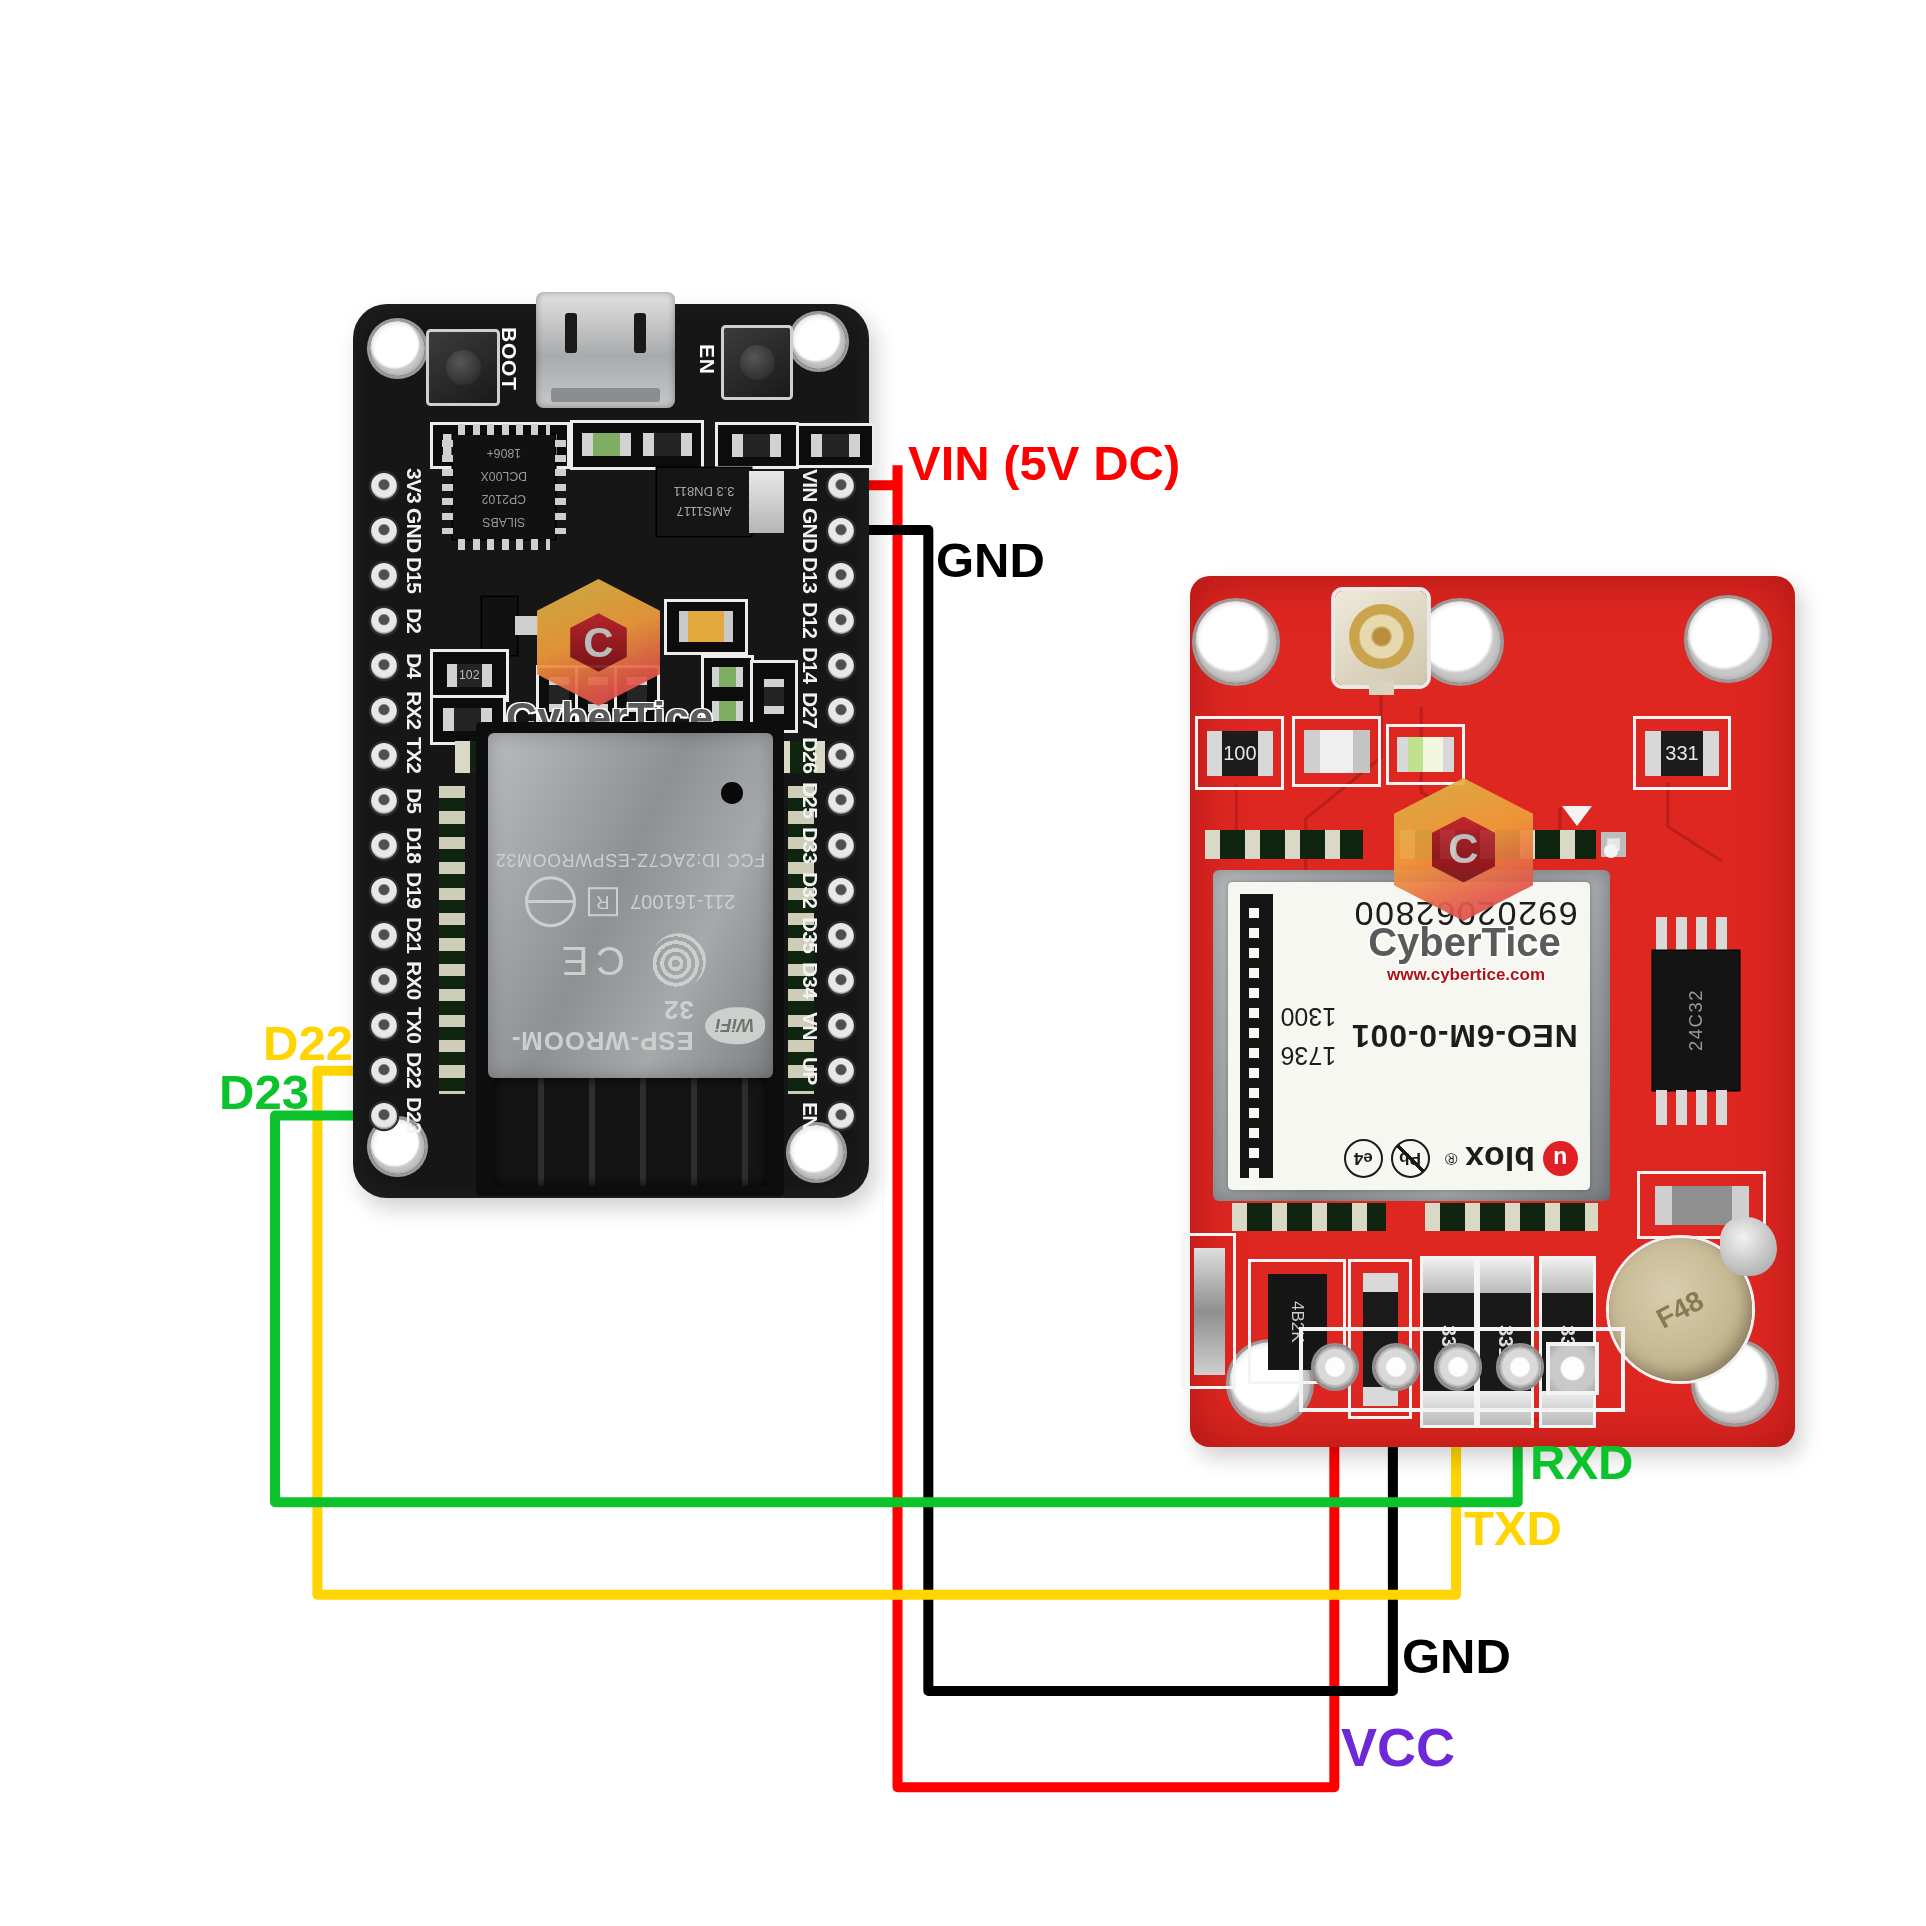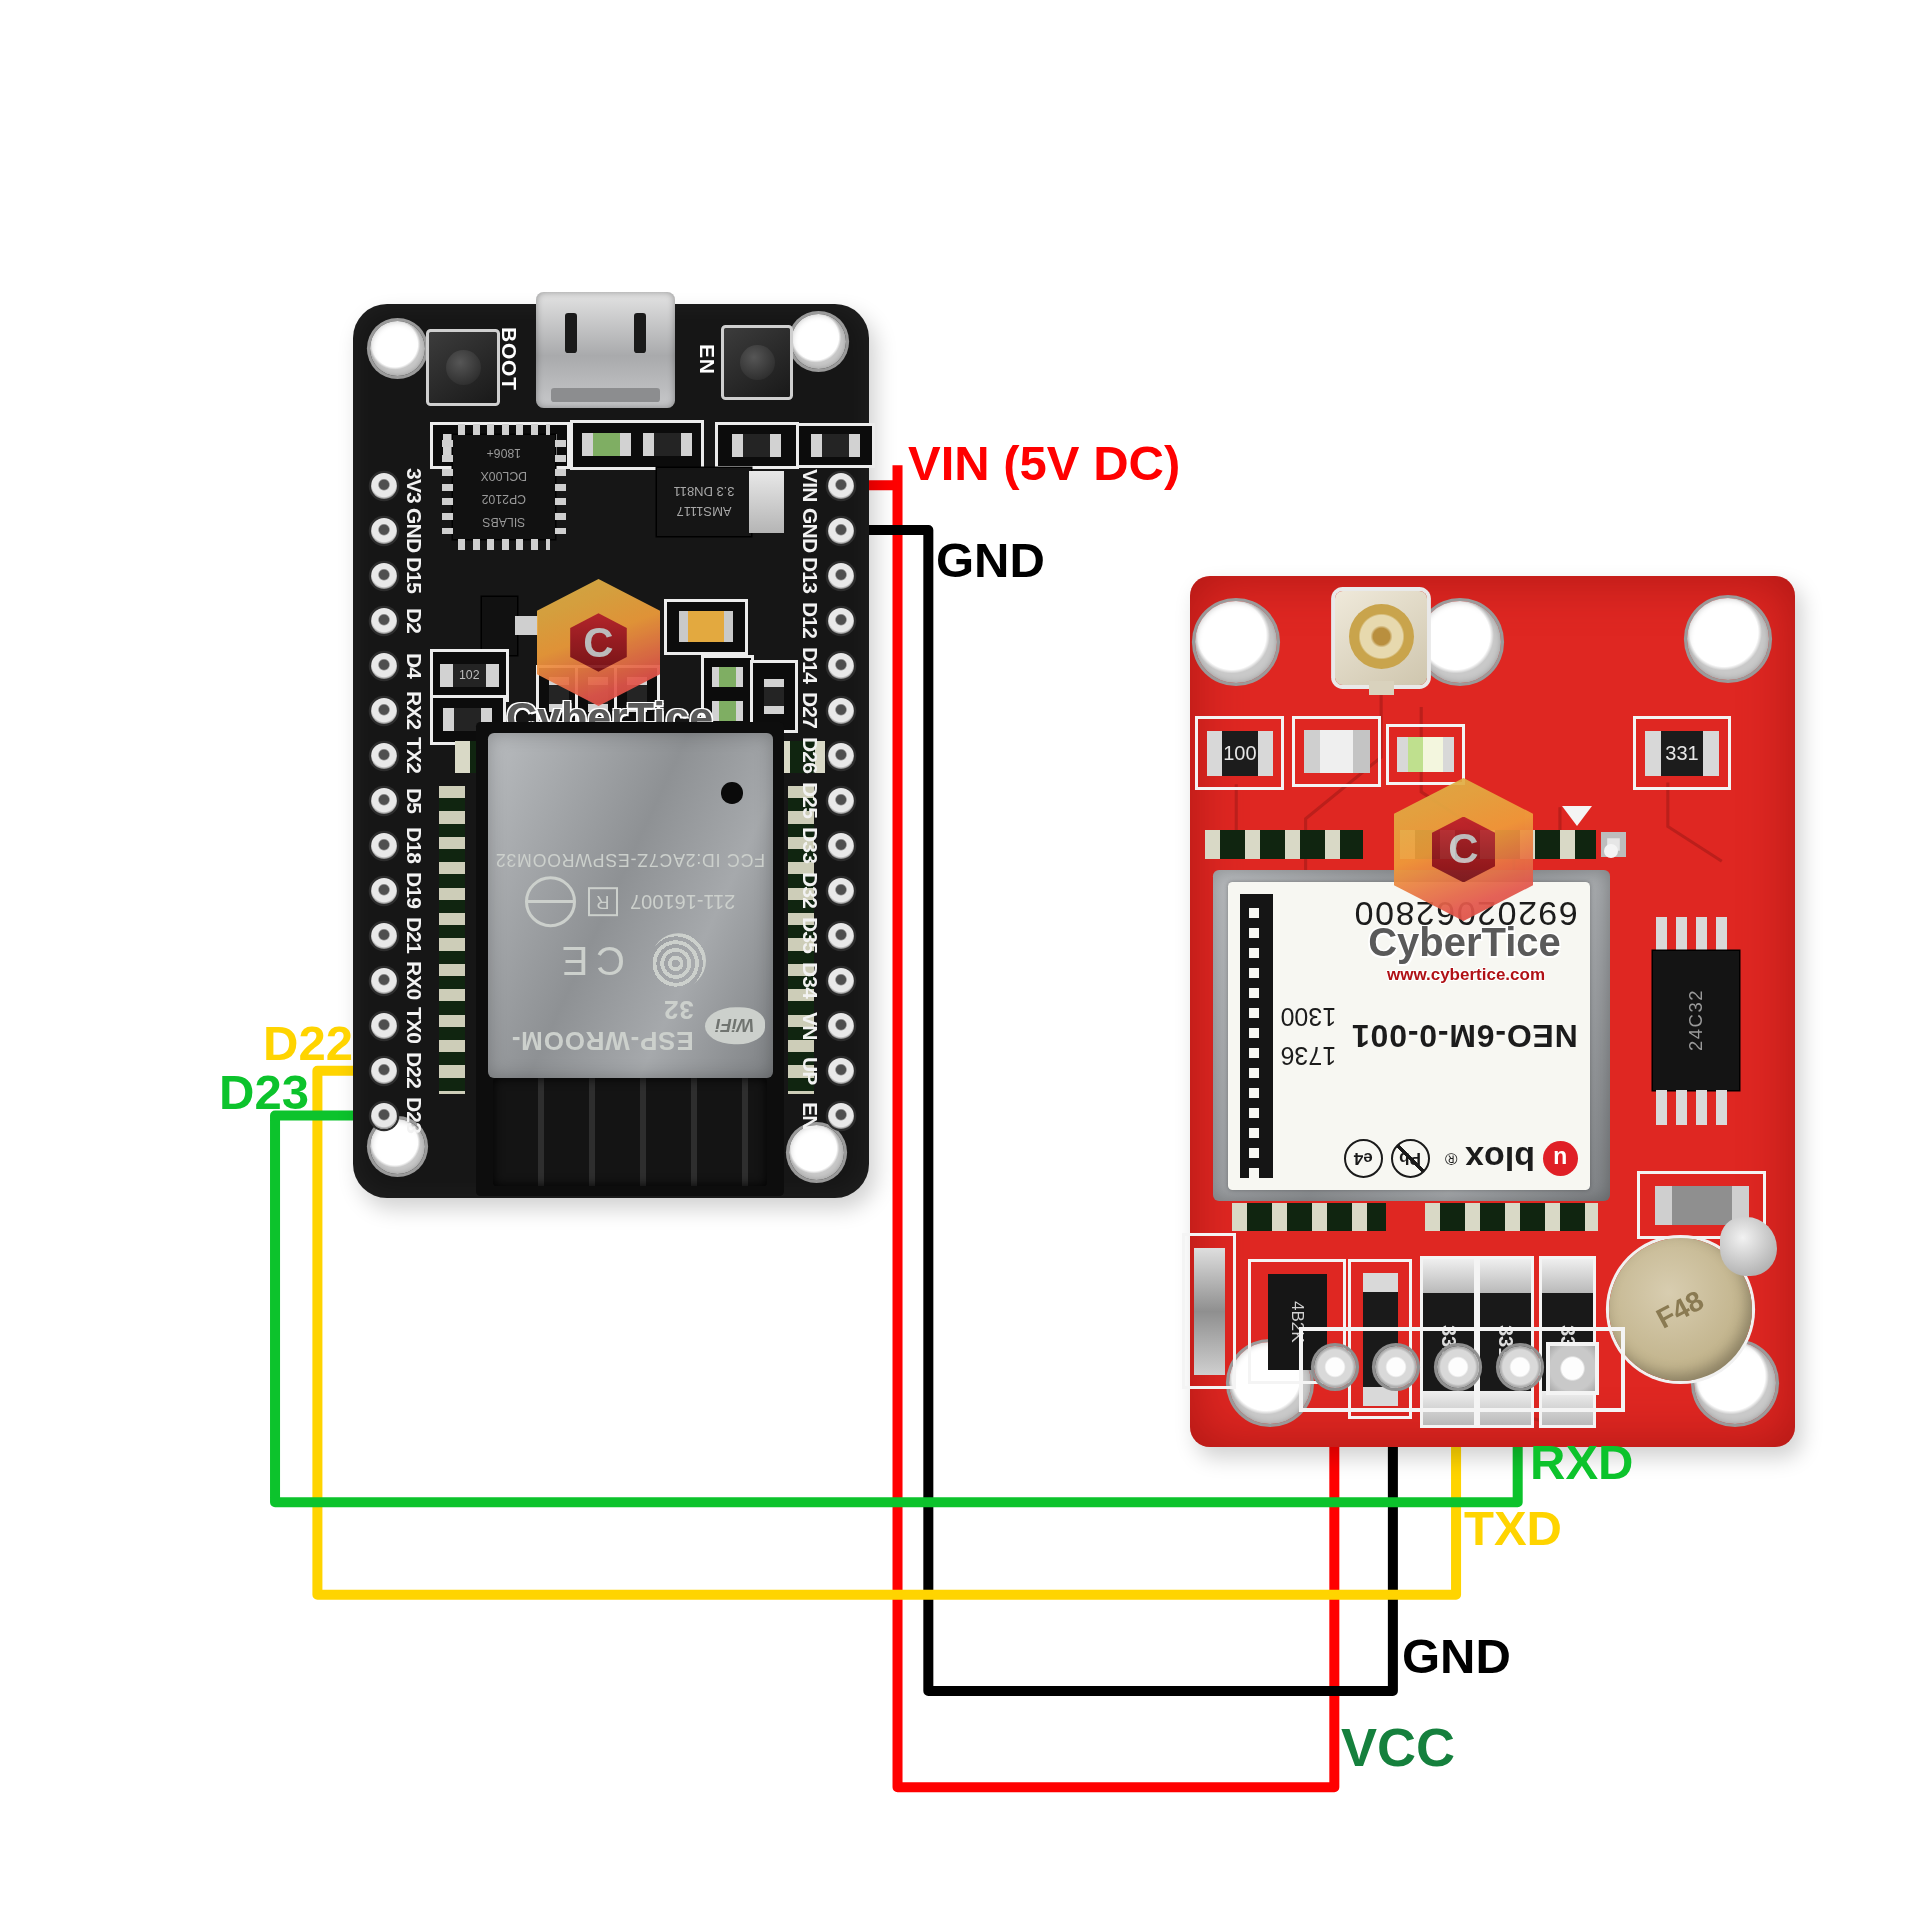--- a/index.html
+++ b/index.html
@@ -141,21 +141,21 @@
       <div class="abs" style="left:92px;top:10.8px;width:35px;height:62px;background:linear-gradient(180deg,#e8e8e8,#b5b5b5);"></div>
       <div class="abs rot180" style="left:6.2px;top:9.2px;width:82px;height:65px;display:flex;flex-direction:column;justify-content:center;gap:4.6px;color:#a8a8a8;font-size:13px;text-align:center;">
         <span>AMS1117</span>
         <span>3.3 DN811</span>
       </div>
     </div>
 
     <div class="abs" style="left:129px;top:293px;width:35px;height:58px;background:#111;box-shadow:0 0 0 1.5px #000;"></div>
     <div class="abs" style="left:162px;top:312px;width:23px;height:19px;background:#cfcfcf;"></div>
     <div class="smd" style="left:77px;top:345px;width:68px;height:42px;">
-        <span class="chiplet" style="width:59px;">102</span>
+        <span class="chiplet" style="width:45px;">102</span>
       </div>
     <div class="smd" style="left:77px;top:391px;width:65px;height:39px;">
         <span class="chiplet"></span>
       </div>
     <div class="smd" style="left:183px;top:361px;width:35px;height:48px;">
         <span class="chiplet vert"></span>
       </div>
     <div class="smd" style="left:222px;top:361px;width:35px;height:48px;">
         <span class="chiplet vert"></span>
       </div>
@@ -467,16 +467,16 @@
     </div>
   </div>
 
   <div class="wire-label" style="left: 908px; top: 439px; color: rgb(255, 0, 0);">VIN (5V DC)</div>
   <div class="wire-label" style="left: 936px; top: 536px; color: rgb(0, 0, 0);">GND</div>
   <div class="wire-label" style="left: 254px; top: 1019px; width: 99px; text-align: right; color: rgb(255, 212, 0);">D22</div>
   <div class="wire-label" style="left: 210px; top: 1068px; width: 99px; text-align: right; color: rgb(12, 195, 44);">D23</div>
   <div class="wire-label" style="left: 1530px; top: 1438px; color: rgb(12, 195, 44);">RXD</div>
   <div class="wire-label" style="left: 1464px; top: 1504px; color: rgb(255, 212, 0);">TXD</div>
   <div class="wire-label" style="left: 1402px; top: 1632px; color: rgb(0, 0, 0);">GND</div>
-  <div class="wire-label" style="left: 1341px; top: 1720px; font-size: 54px; color: #15803d;">VCC</div>
+  <div class="wire-label" style="left: 1341px; top: 1720px; font-size: 54px; color: #6d28d9;">VCC</div>
 
 </div>
 
 
 </body></html>

